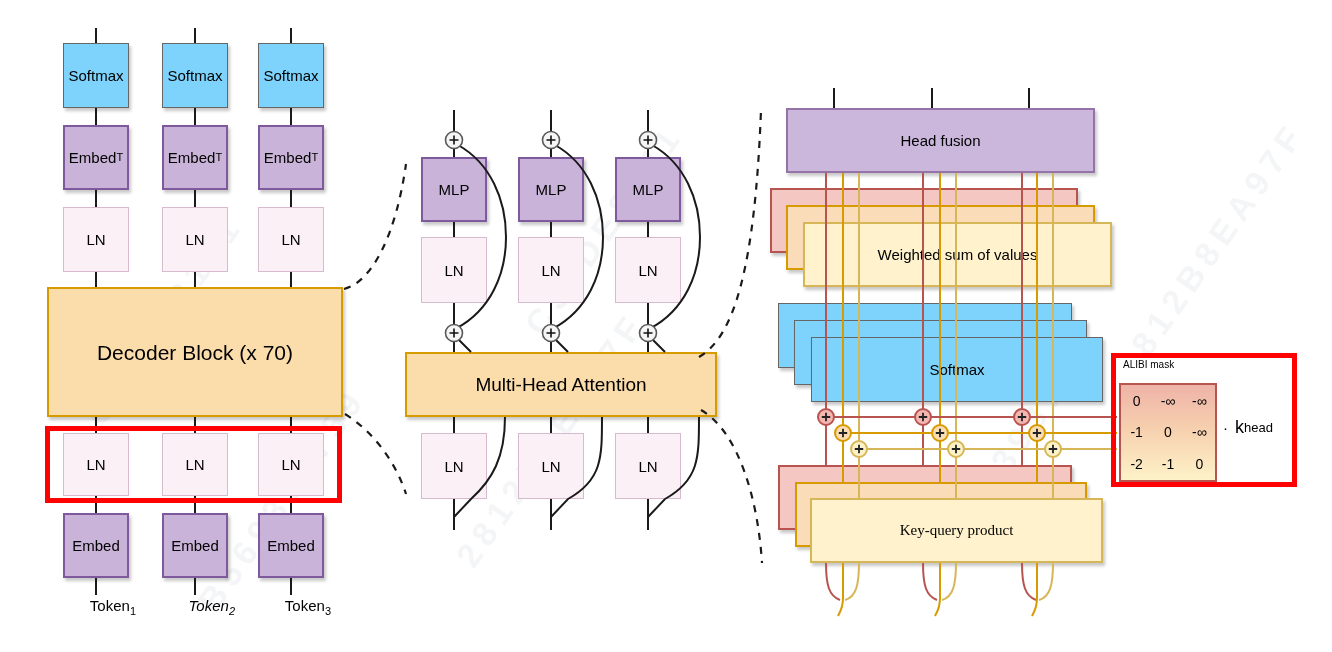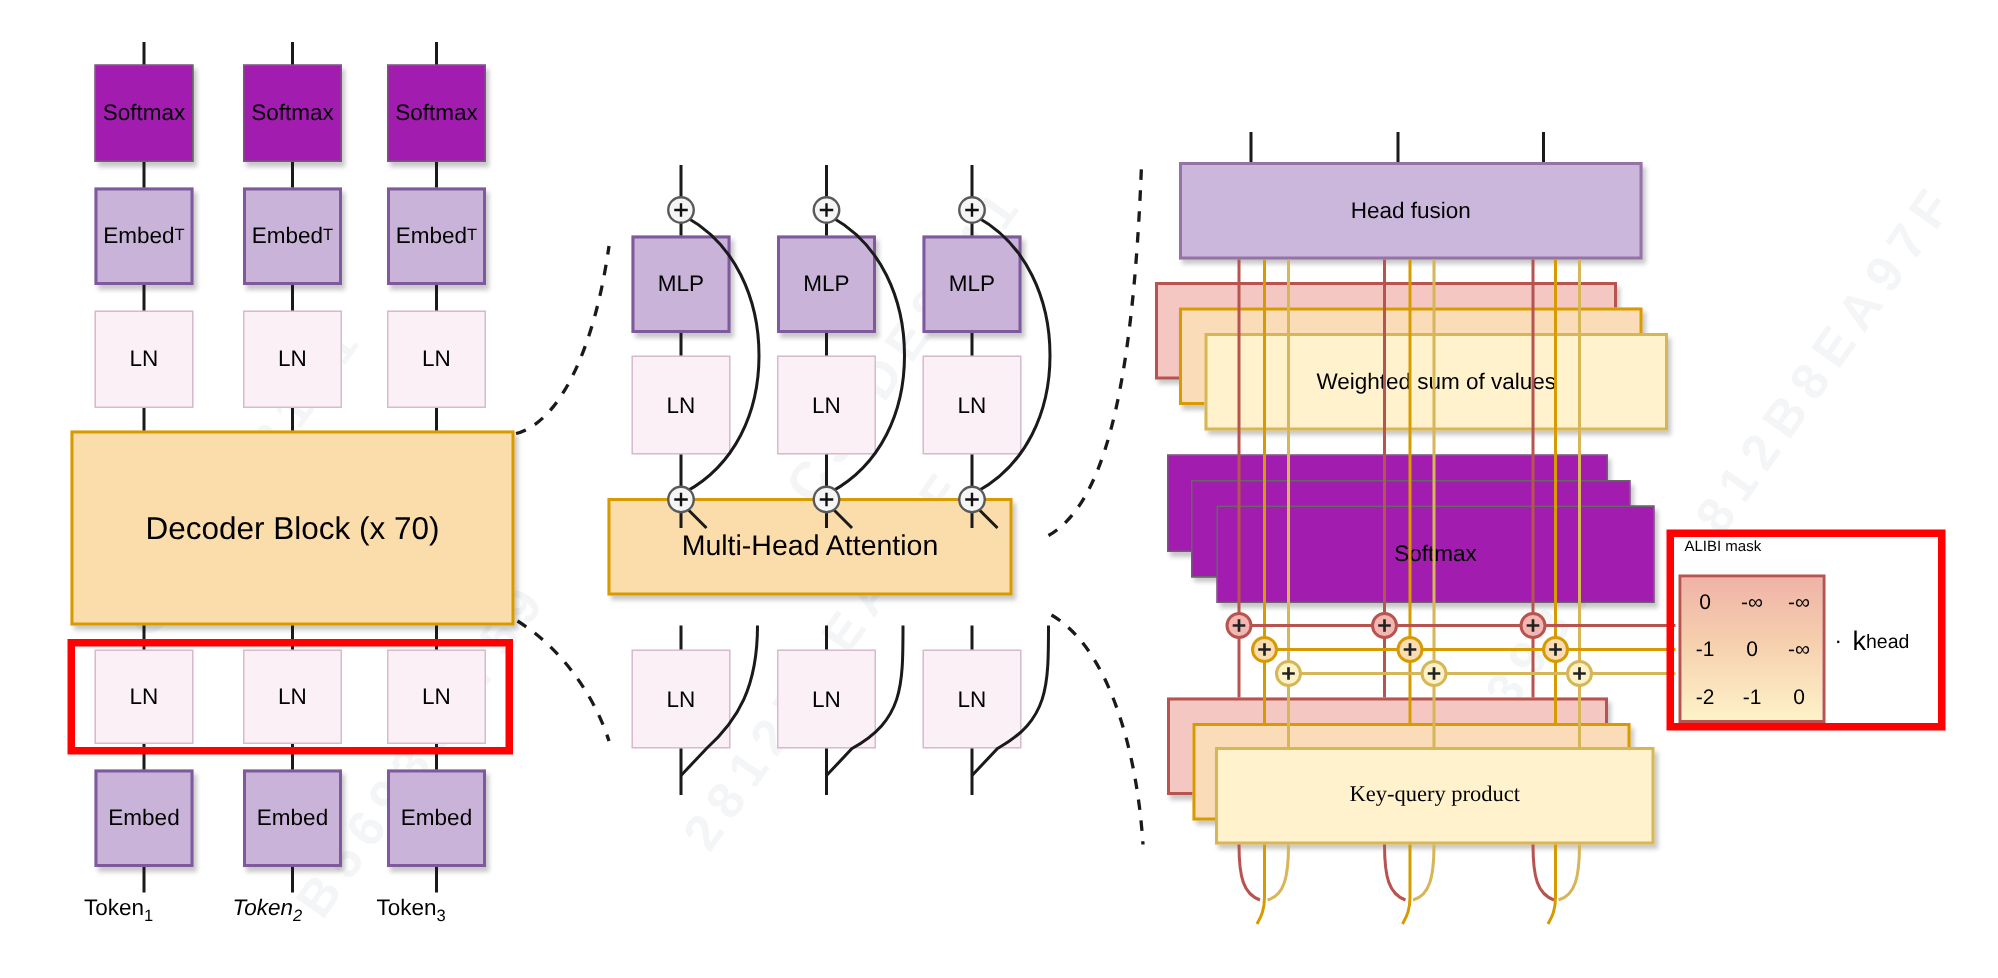--- a/index.html
+++ b/index.html
@@ -5,31 +5,31 @@
   html,body{margin:0;padding:0;background:#ffffff;}
   #canvas{position:relative;width:1332px;height:652px;background:#fff;overflow:hidden;
           font-family:"Liberation Sans",sans-serif;color:#000;}
   .lyr{position:absolute;left:0;top:0;pointer-events:none;}
   .wm{position:absolute;z-index:0;font-size:34px;letter-spacing:7px;color:#93a2b4;opacity:.10;
       transform:rotate(-55deg);white-space:nowrap;font-weight:bold;}
   svg.under{z-index:1;} .boxes{z-index:2;} svg.over{z-index:3;}
   .box{position:absolute;box-sizing:border-box;display:flex;align-items:center;justify-content:center;
        font-size:15px;line-height:1;text-align:center;}
   .shadow{box-shadow:2px 3px 3px rgba(0,0,0,0.22);}
-  .gray{background:#a21caf;border:1.5px solid #666666;}
+  .gray{background:#7dd3fc;border:1.5px solid #666666;}
   .purple{background:#c9b3d8;border:2px solid #7e5a9d;}
   .purplebig{background:#cbb7dc;border:2px solid #9673a6;}
   .pink{background:#fcf0f7;border:1.5px solid #d8bacf;}
   .orange{background:#fbdcab;border:2px solid #d79b00;}
   .sred{background:#f4c7c3;border:2px solid #b85450;}
   .sorange{background:#fbdcb9;border:2px solid #d79b00;}
   .syellow{background:#fff2cc;border:2px solid #d6b656;}
   .big{font-size:21px;}
   .med{font-size:19px;}
-  .token{position:absolute;width:80px;text-align:left;font-size:15px;}
+  .token{position:absolute;width:80px;text-align:right;font-size:15px;}
   sub,sup{font-size:11px;}
   .alibi-panel{position:absolute;left:1111px;top:353px;width:186px;height:134px;background:#fff;}
   .alibi-title{position:absolute;left:1123px;top:359px;font-size:10px;}
   .alibi-matrix{position:absolute;left:1119px;top:383px;width:98px;height:99px;box-sizing:border-box;
     border:2px solid #b85450;background:linear-gradient(180deg,#efb3a8 0%,#f6cfae 45%,#fdf2c8 100%);
     display:grid;grid-template-columns:1fr 1fr 1fr;grid-template-rows:1fr 1fr 1fr;align-items:center;
     justify-items:center;font-size:14px;}
   .kterm{position:absolute;left:1223px;top:417px;font-size:15px;display:flex;align-items:center;}
   .kterm .k{font-size:18px;margin-left:7px;}
   .kterm sub{font-size:13px;}
@@ -160,21 +160,21 @@
     <div class="box pink" style="left:421px;top:237px;width:66px;height:66px;">
         <span>LN</span>
       </div>
     <div class="box pink" style="left:518px;top:237px;width:66px;height:66px;">
         <span>LN</span>
       </div>
     <div class="box pink" style="left:615px;top:237px;width:66px;height:66px;">
         <span>LN</span>
       </div>
 
-    <div class="box orange shadow med" style="left:405px;top:332px;width:270px;height:65px;">
+    <div class="box orange shadow med" style="left:405px;top:352px;width:312px;height:65px;">
         <span>Multi-Head Attention</span>
       </div>
 
     <div class="box pink" style="left:421px;top:433px;width:66px;height:66px;">
         <span>LN</span>
       </div>
     <div class="box pink" style="left:518px;top:433px;width:66px;height:66px;">
         <span>LN</span>
       </div>
     <div class="box pink" style="left:615px;top:433px;width:66px;height:66px;">

